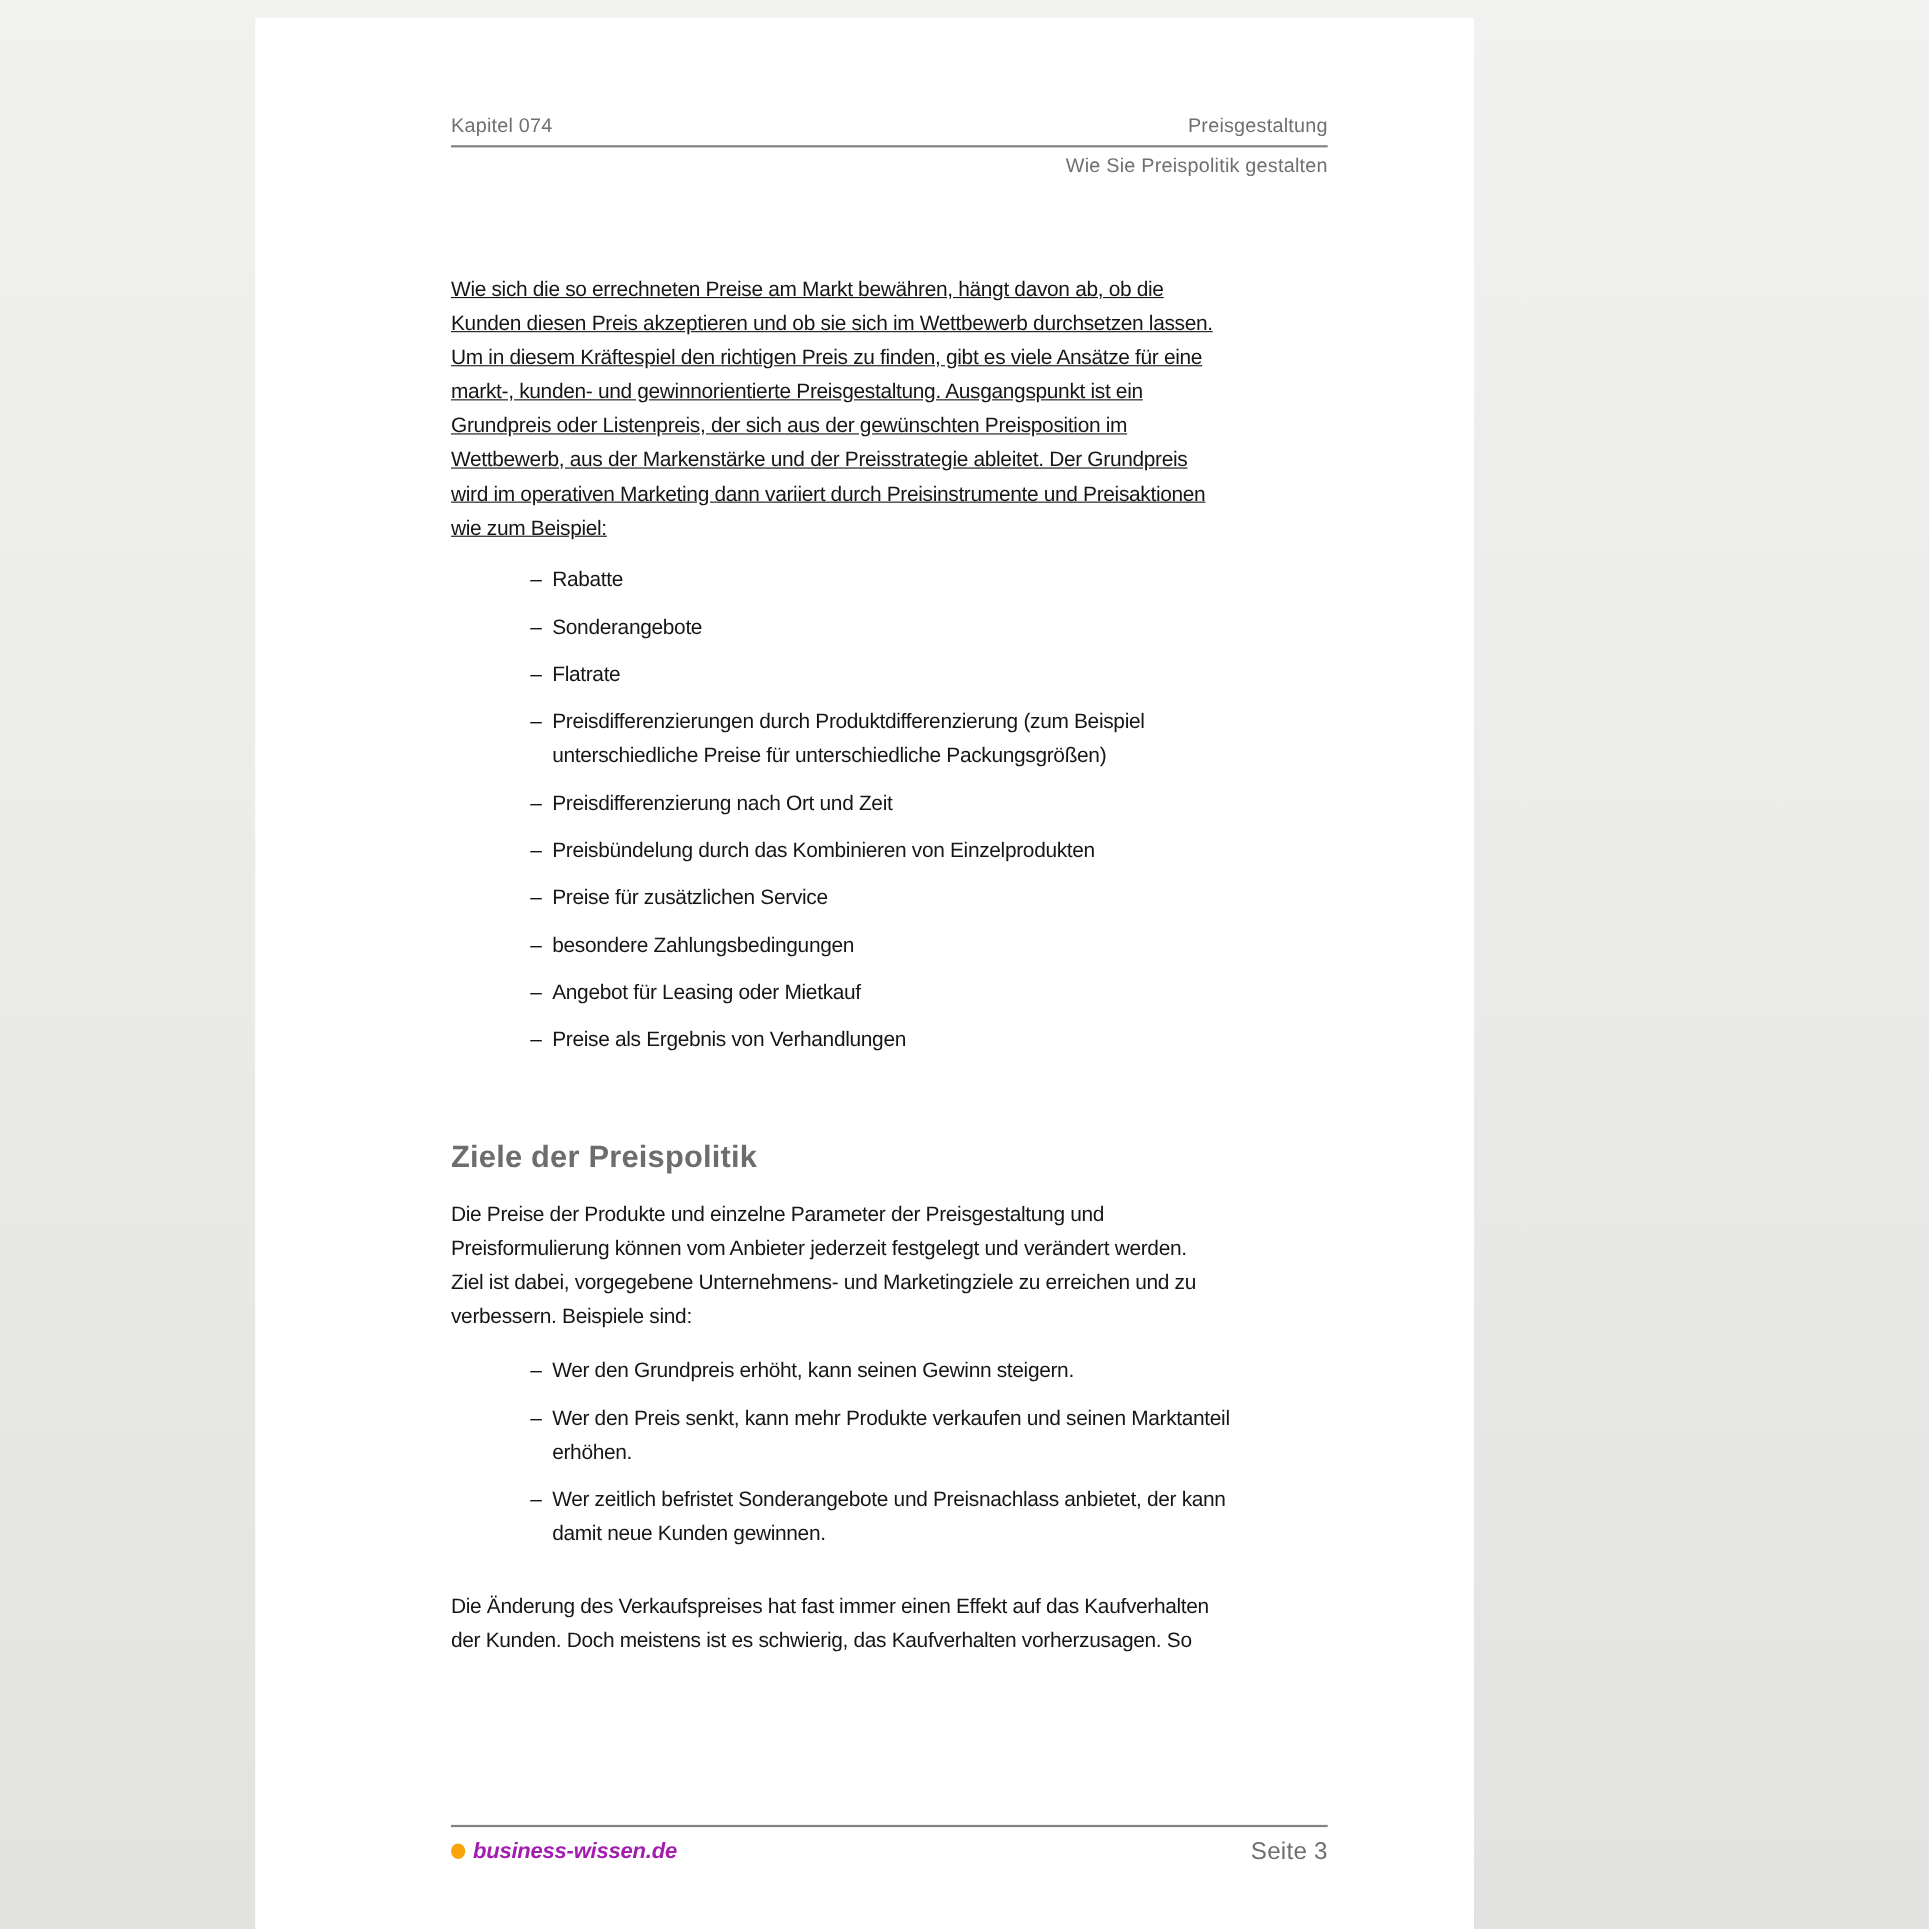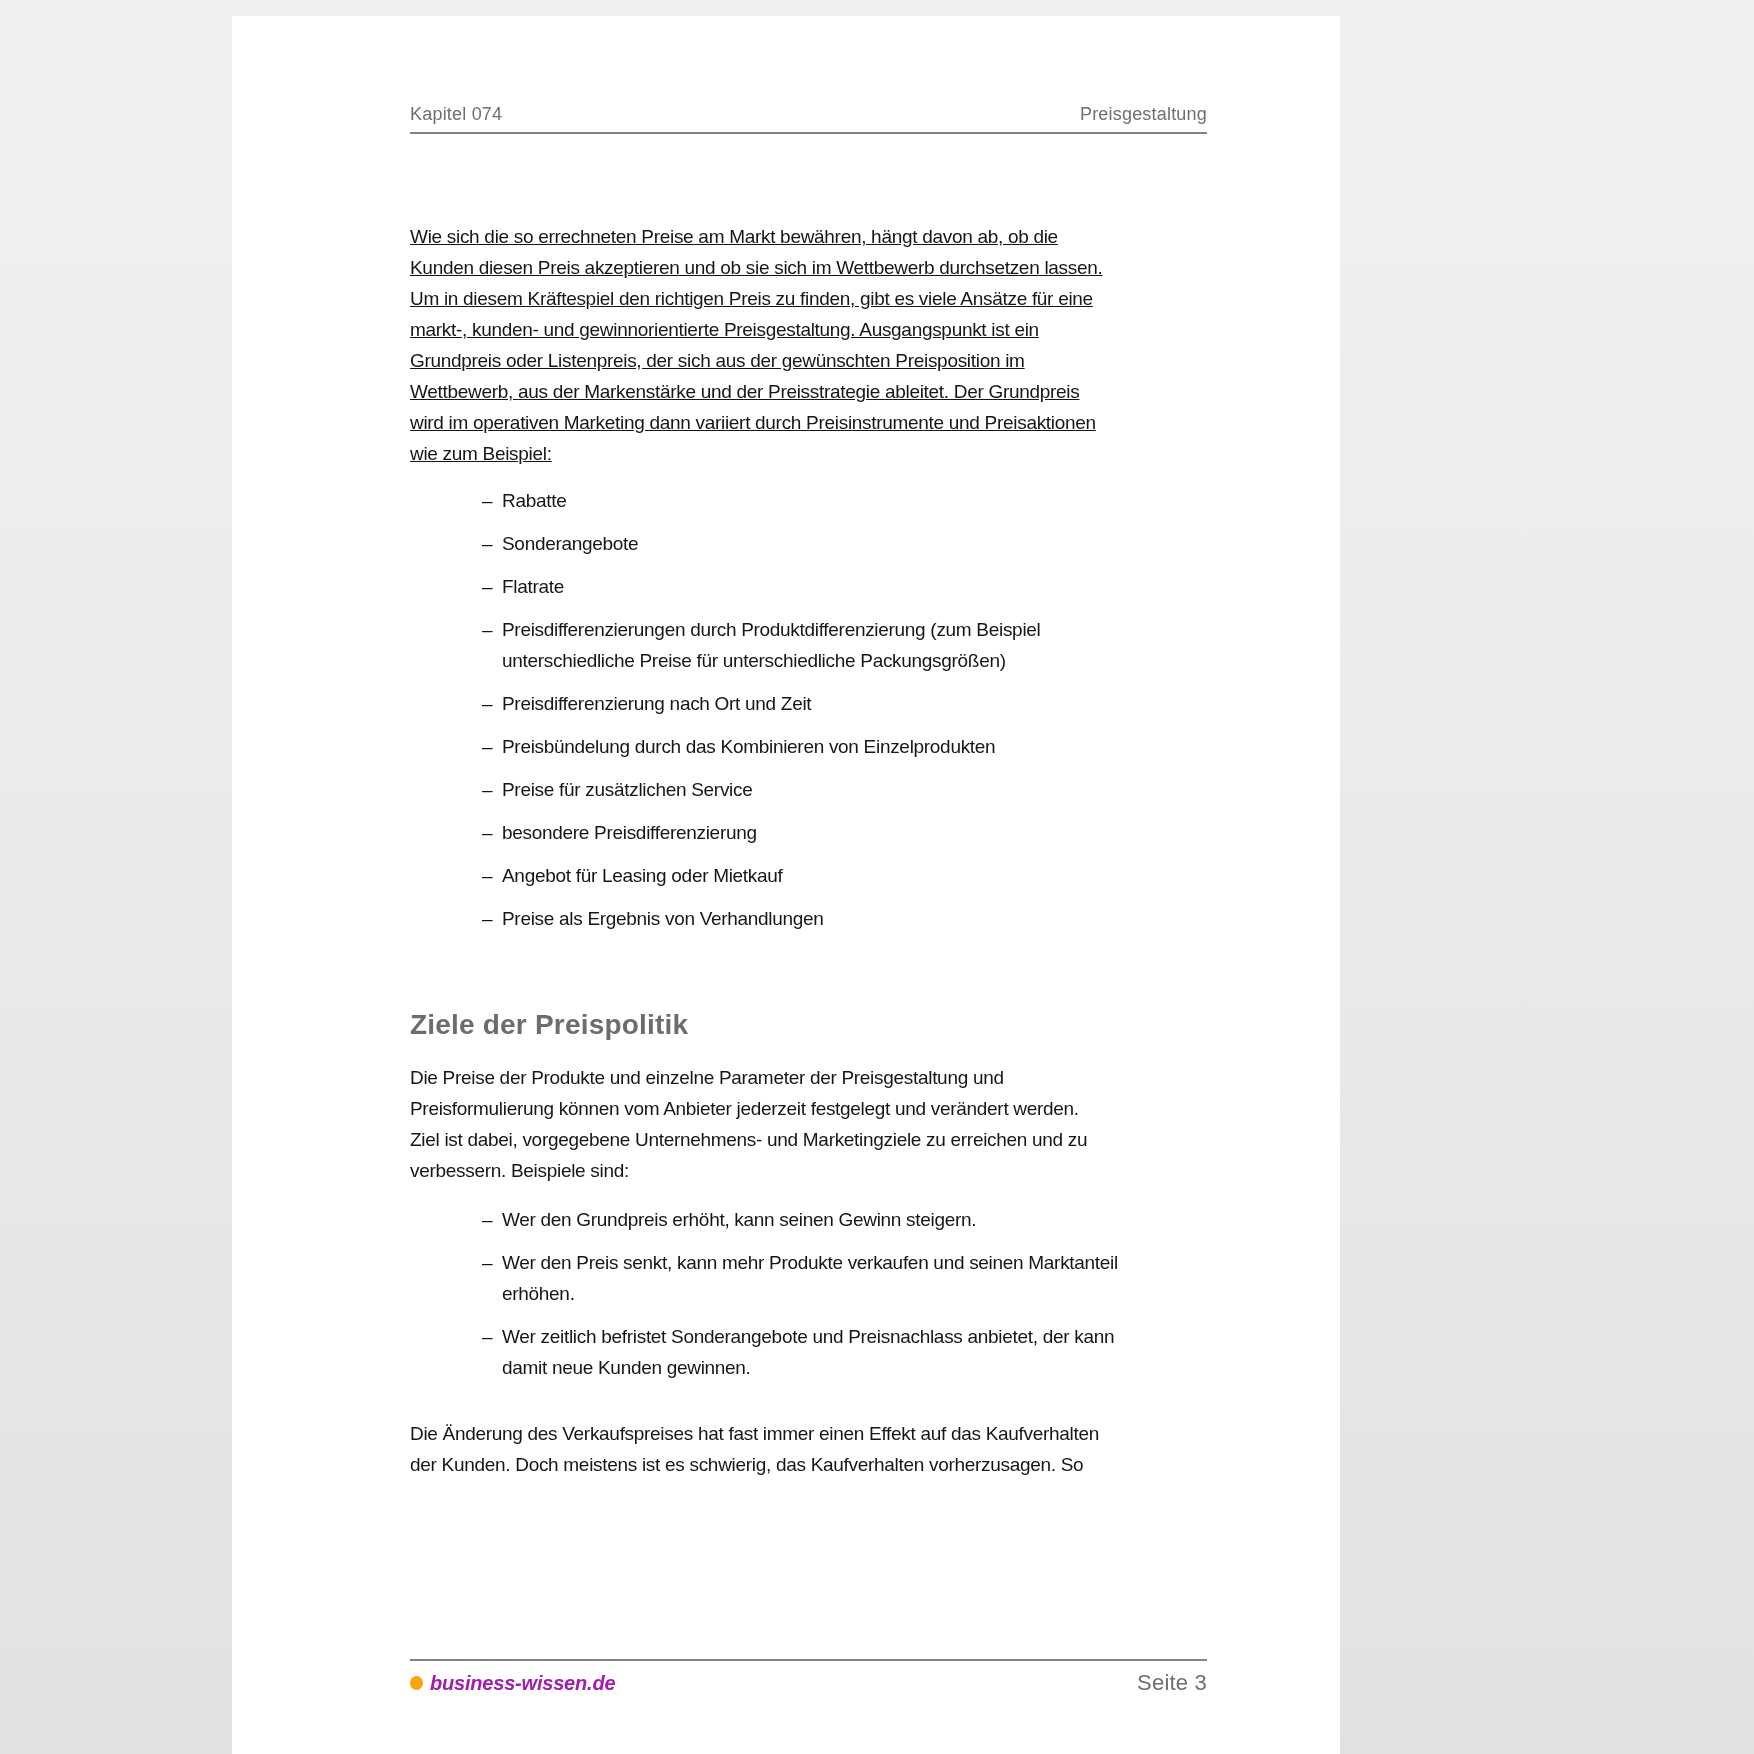--- a/index.html
+++ b/index.html
@@ -74,20 +74,21 @@
 <div class="canvas">
   <div class="page">
     <div class="content">
 
       <div class="header">
         <div class="header-row">
           <span>Kapitel 074</span>
           <span>Preisgestaltung</span>
         </div>
         <div class="header-rule"></div>
+        <div class="header-subtitle">Wie Sie Preispolitik gestalten</div>
       </div>
 
       <p class="para p1">Wie sich die so errechneten Preise am Markt bewähren, hängt davon ab, ob die
 Kunden diesen Preis akzeptieren und ob sie sich im Wettbewerb durchsetzen lassen.
 Um in diesem Kräftespiel den richtigen Preis zu finden, gibt es viele Ansätze für eine
 markt-, kunden- und gewinnorientierte Preisgestaltung. Ausgangspunkt ist ein
 Grundpreis oder Listenpreis, der sich aus der gewünschten Preisposition im
 Wettbewerb, aus der Markenstärke und der Preisstrategie ableitet. Der Grundpreis
 wird im operativen Marketing dann variiert durch Preisinstrumente und Preisaktionen
 wie zum Beispiel:</p>
@@ -117,21 +118,21 @@
         <div class="list-item">
           <span class="dash">–</span>
           <span class="item-text">Preisbündelung durch das Kombinieren von Einzelprodukten</span>
         </div>
         <div class="list-item">
           <span class="dash">–</span>
           <span class="item-text">Preise für zusätzlichen Service</span>
         </div>
         <div class="list-item">
           <span class="dash">–</span>
-          <span class="item-text">besondere Preisdifferenzierung</span>
+          <span class="item-text">besondere Zahlungsbedingungen</span>
         </div>
         <div class="list-item">
           <span class="dash">–</span>
           <span class="item-text">Angebot für Leasing oder Mietkauf</span>
         </div>
         <div class="list-item">
           <span class="dash">–</span>
           <span class="item-text">Preise als Ergebnis von Verhandlungen</span>
         </div>
       </div>

